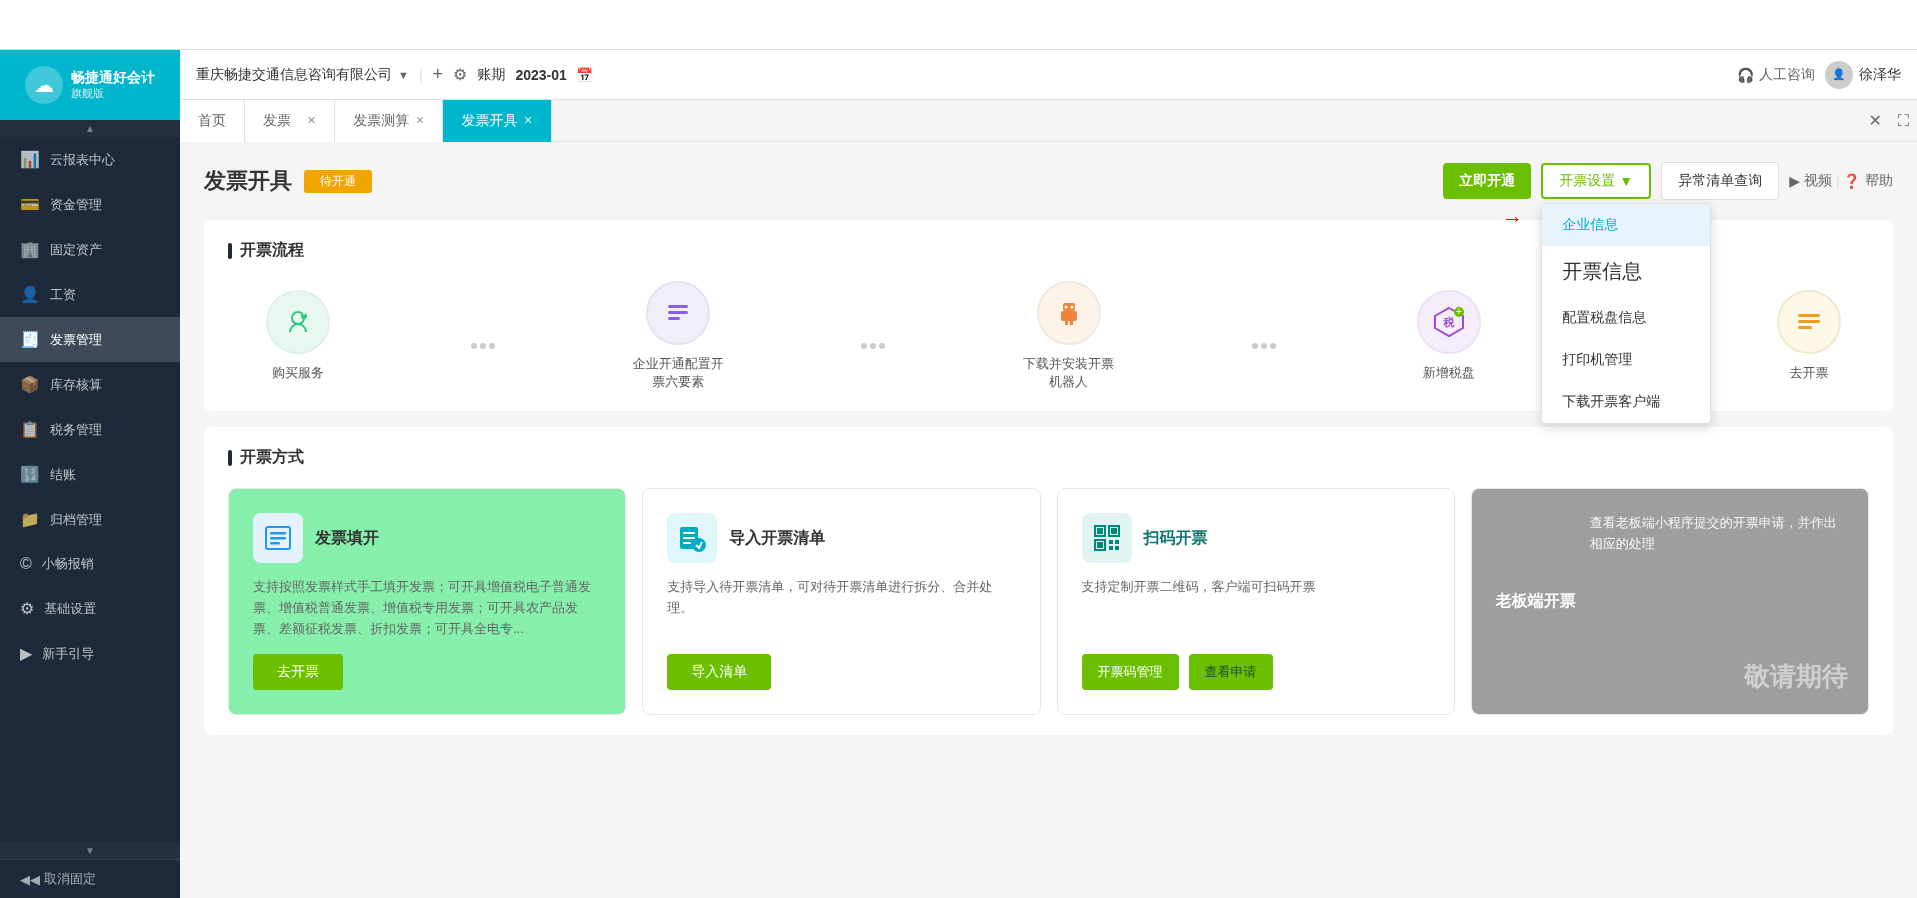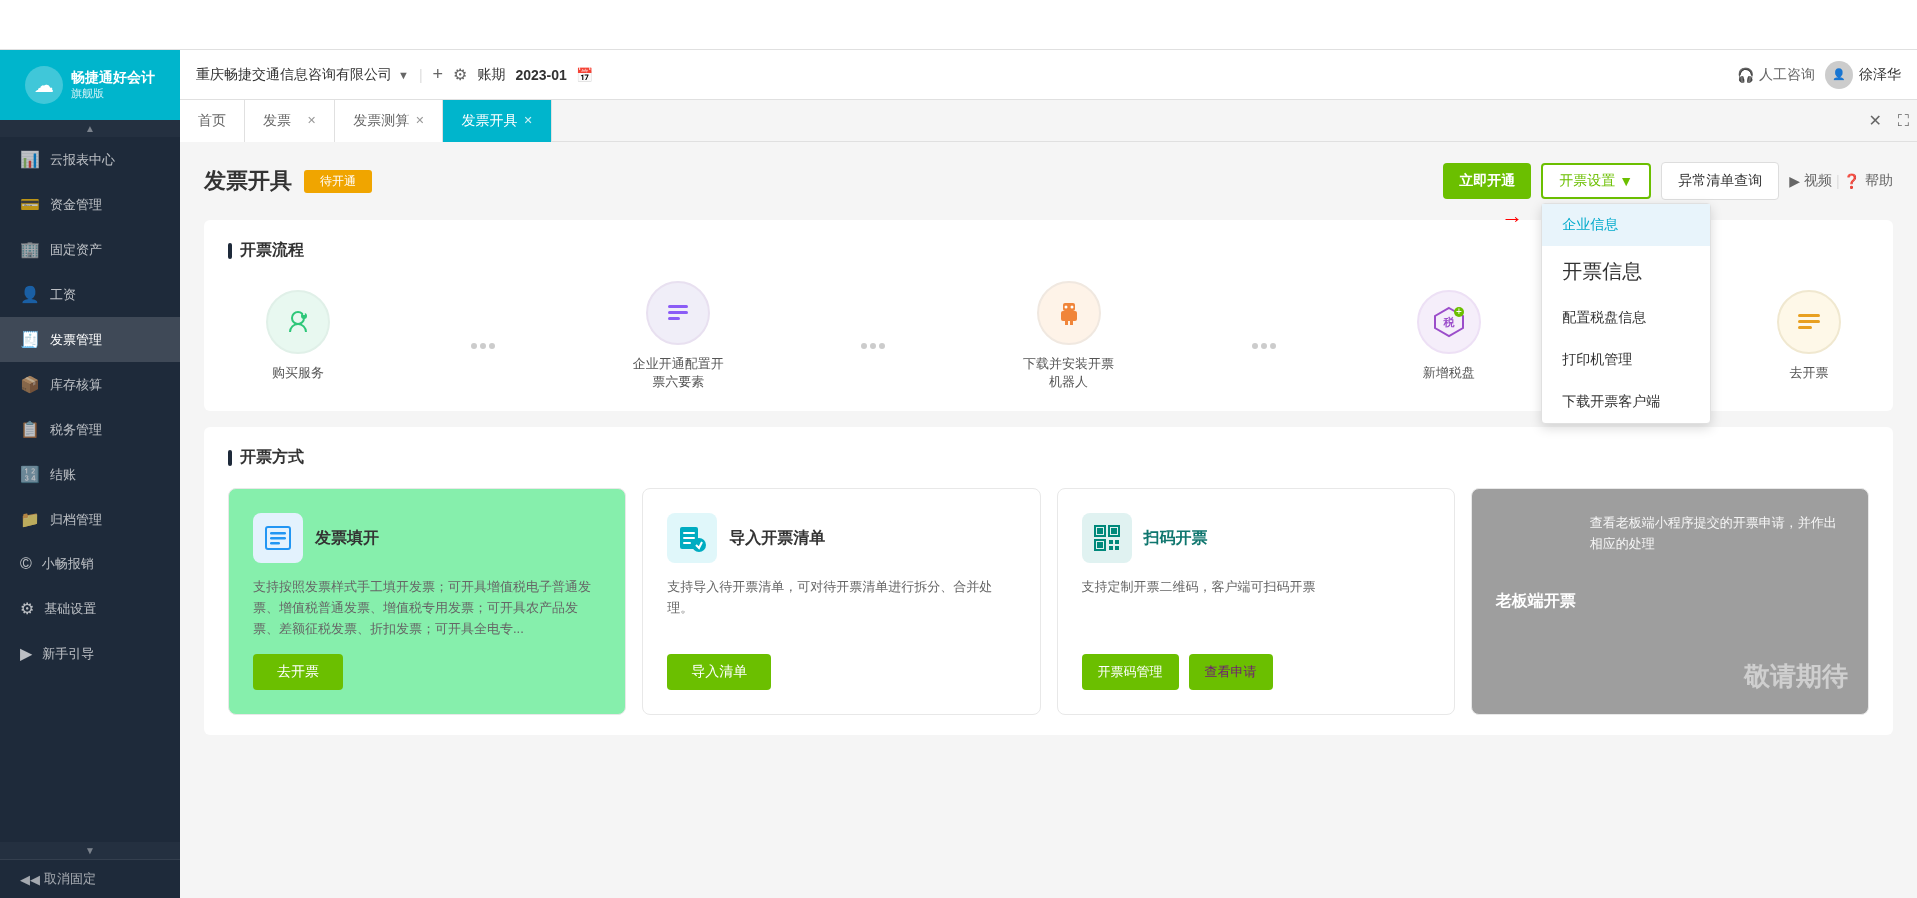--- a/index.html
+++ b/index.html
@@ -324,21 +324,21 @@
                   <rect x="23" y="17" width="4" height="4" fill="#00897b"></rect>
                   <rect x="17" y="23" width="4" height="4" fill="#00897b"></rect>
                   <rect x="23" y="23" width="4" height="4" fill="#00897b"></rect>
                 </svg>
               </div>
               <span style="font-size:16px;font-weight:bold;color:#0f766e;">扫码开票</span>
             </div>
             <p style="font-size:13px;color:#666;line-height:1.6;flex:1;">支持定制开票二维码，客户端可扫码开票</p>
             <div style="display:flex;gap:10px;">
               <button style="background:#6bbf00;color:#fff;border:none;border-radius:4px;padding:9px 16px;font-size:13px;cursor:pointer;">开票码管理</button>
-              <button style="background:#6bbf00;color:#701a75;border:none;border-radius:4px;padding:9px 16px;font-size:13px;cursor:pointer;">查看申请</button>
+              <button style="background:#6bbf00;color:#14532d;border:none;border-radius:4px;padding:9px 16px;font-size:13px;cursor:pointer;">查看申请</button>
             </div>
           </div>
 
           <div style="border:1px solid #e8e8e8;border-radius:8px;padding:24px;display:flex;flex-direction:row;gap:14px;background:#9e9e9e;position:relative;overflow:hidden;">
             <div style="display:flex;align-items:center;gap:12px;">
               <span style="font-size:16px;font-weight:bold;color:#fff;">老板端开票</span>
             </div>
             <p style="font-size:13px;color:rgba(255,255,255,0.9);line-height:1.6;flex:1;">查看老板端小程序提交的开票申请，并作出相应的处理</p>
             <div style="position:absolute;bottom:20px;right:20px;font-size:26px;font-weight:bold;color:rgba(255,255,255,0.5);">敬请期待</div>
           </div>

